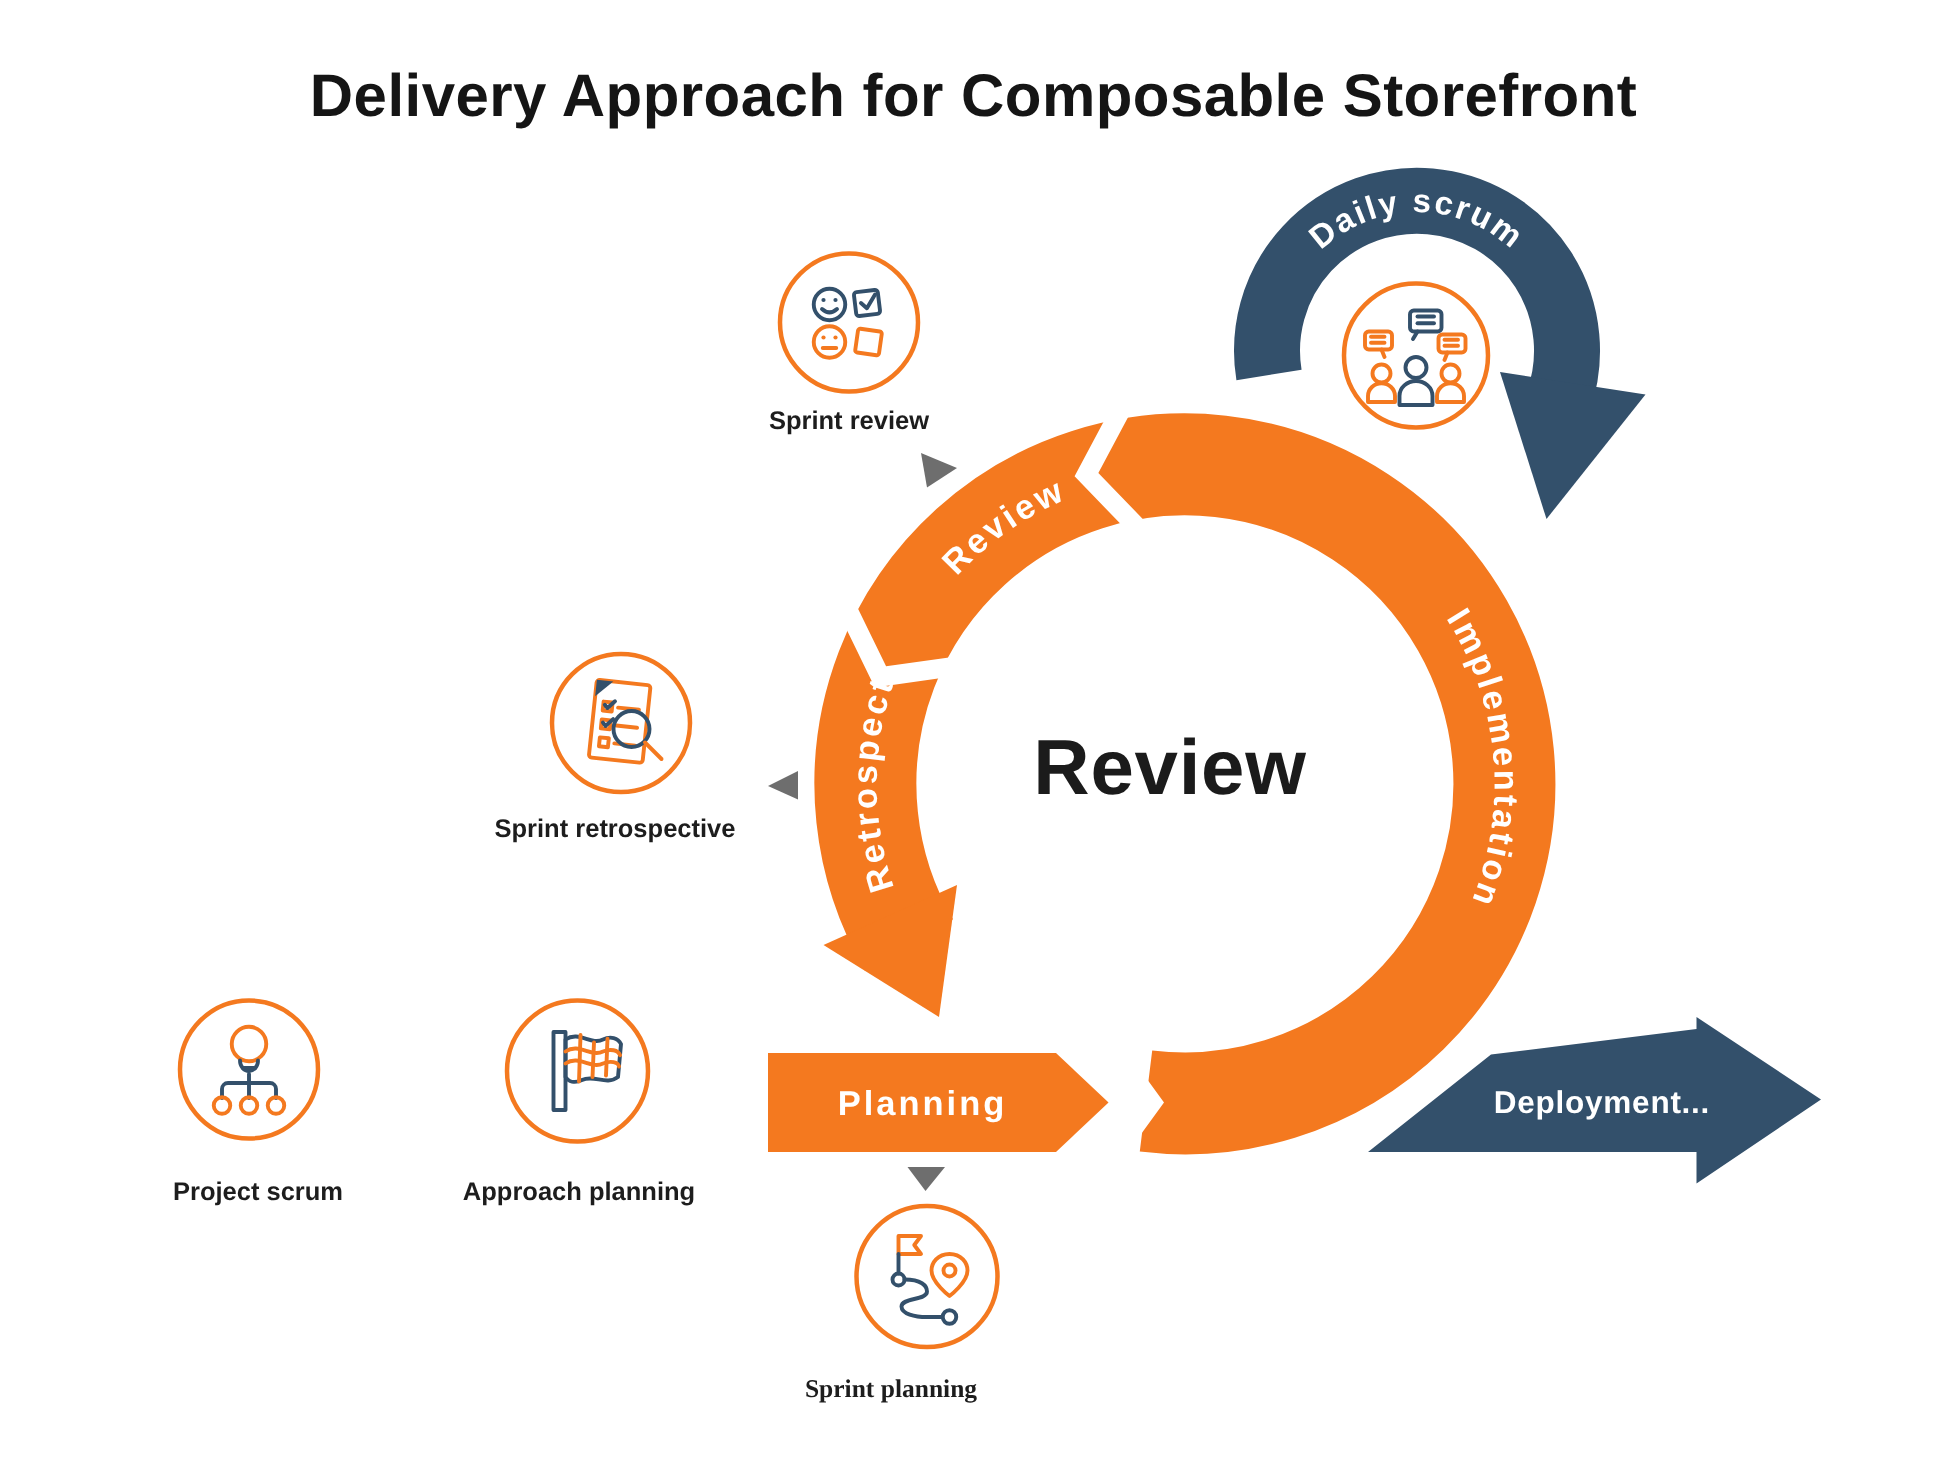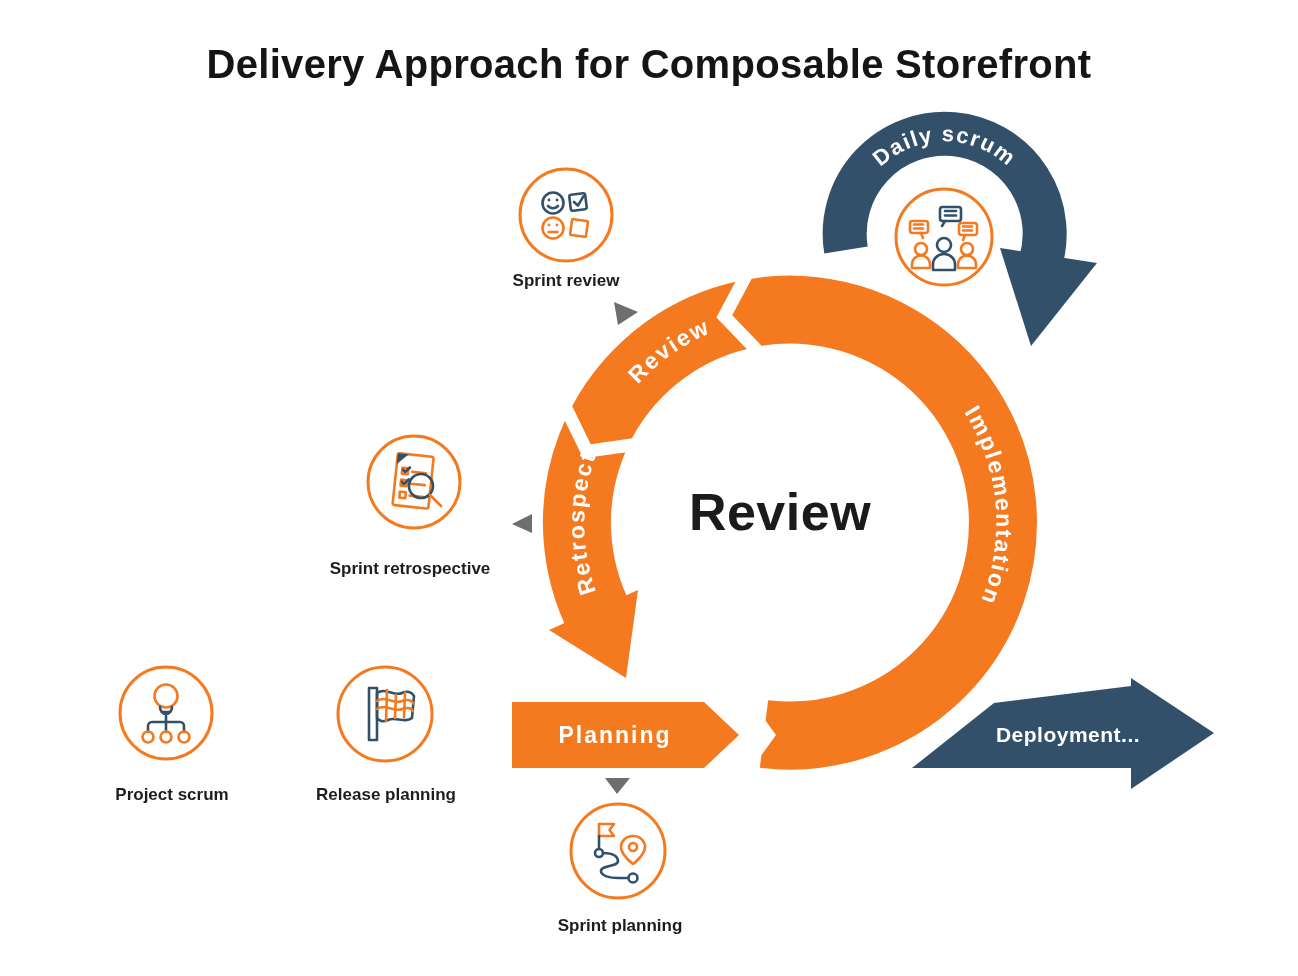--- a/index.html
+++ b/index.html
@@ -165,21 +165,21 @@
     <circle cx="15" cy="27" r="4.5" class="n-s"></circle>
     <path d="M 15 -15 c -8 0 -12 6 -12 11 c 0 8 12 17 12 17 s 12 -9 12 -17 c 0 -5 -4 -11 -12 -11 z" class="o-s" fill="#fff"></path>
     <circle cx="15" cy="-4" r="4" class="o-s"></circle>
   </g>
 </svg>
 
 <div class="center-label">Review</div>
 
 <div class="caption" style="left:416px;top:267px;">Sprint review</div>
 
-<div class="caption" style="left:260px;top:539px;margin-top:16px;">
+<div class="caption" style="left:260px;top:539px;">
   <div>Sprint retrospective</div>
 </div>
 
 <div class="caption" style="left:22px;top:781px;">Project scrum</div>
 
-<div class="caption" style="left:236px;top:781px;">Release planning</div>
+<div class="caption" style="left:236px;top:781px;">Approach planning</div>
 
-<div class="caption" style="left:470px;top:912px;">Sprint planning</div>
+<div class="caption" style="left:444px;top:912px;font-family:Liberation Serif, serif;">Sprint planning</div>
 
 </body></html>

